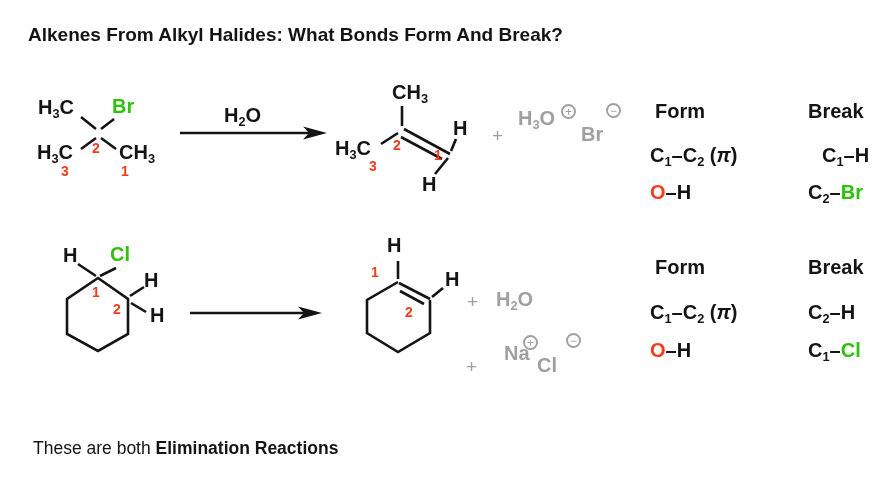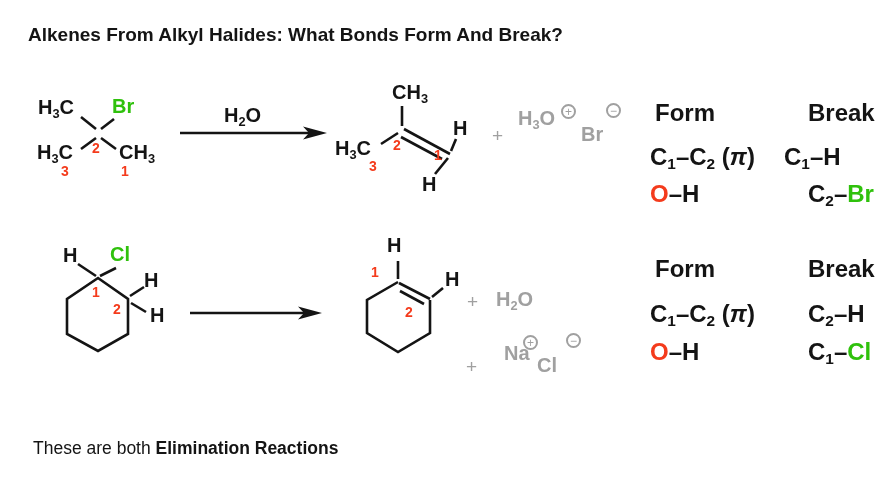--- a/index.html
+++ b/index.html
@@ -22,21 +22,21 @@
   .atom.green{color:var(--green)}
   sub{font-size:0.64em;vertical-align:baseline;position:relative;top:0.28em;letter-spacing:0}
   i{font-style:italic}
   .num{position:absolute;font-weight:bold;font-size:14px;color:var(--red);line-height:1}
   .reagent{position:absolute;font-weight:bold;font-size:20px;text-align:center;white-space:nowrap}
   .gface{position:absolute;font-weight:bold;font-size:20px;color:var(--gray);line-height:1;white-space:nowrap}
   .plus{position:absolute;font-weight:normal;font-size:19px;color:var(--gray);line-height:1}
   .charge{position:absolute;width:15px;height:15px;border:2px solid var(--gray);border-radius:50%;
           color:var(--gray);display:flex;align-items:center;justify-content:center;
           font-size:12px;line-height:1;font-weight:normal}
-  .tbl{position:absolute;font-weight:bold;font-size:24px;line-height:1;white-space:nowrap}
+  .tbl{position:absolute;font-weight:bold;font-size:20px;line-height:1;white-space:nowrap}
   .red{color:var(--red)}
   .green{color:var(--green)}
   .foot{position:absolute;font-size:17.5px;line-height:1.2;white-space:nowrap}
   .foot b{font-weight:bold}
 </style>
 </head>
 <body>
 
 <div class="canvas">
 
@@ -84,21 +84,21 @@
 
   <div class="plus" style="left:492px;top:126px">+</div>
   <div class="gface" style="left:518px;top:108px"><span class="">H<sub>3</sub>O</span></div>
   <div class="charge" style="left:561px;top:104px">+</div>
   <div class="gface" style="left:581px;top:124px"><span class="">Br</span></div>
   <div class="charge" style="left:606px;top:103px">−</div>
 
   <div class="tbl" style="left:655px;top:101px">Form</div>
   <div class="tbl" style="left:808px;top:101px">Break</div>
   <div class="tbl" style="left:650px;top:145px"><span class="">C<sub>1</sub>–C<sub>2</sub> (<i>π</i>)</span></div>
-  <div class="tbl" style="left:784px;top:145px"><span class="">C<sub>1</sub>–H</span></div>
+  <div class="tbl" style="left:822px;top:145px"><span class="">C<sub>1</sub>–H</span></div>
   <div class="tbl" style="left:650px;top:182px"><span class="red">O</span><span class="">–H</span></div>
   <div class="tbl" style="left:808px;top:182px"><span class="">C<sub>2</sub>–</span><span class="green">Br</span></div>
 
   <div class="mol" style="left:40px;top:243px;width:135px;height:118px">
     <svg class="bonds" width="135" height="118">
       <path d="M58,35 L88,56 L88,91 L58,108 L27,91 L27,56 Z"></path>
       <line x1="38" y1="21" x2="56" y2="33"></line>
       <line x1="76" y1="25" x2="60" y2="33"></line>
       <line x1="90" y1="53" x2="104" y2="44"></line>
       <line x1="91" y1="60" x2="106" y2="69"></line>

